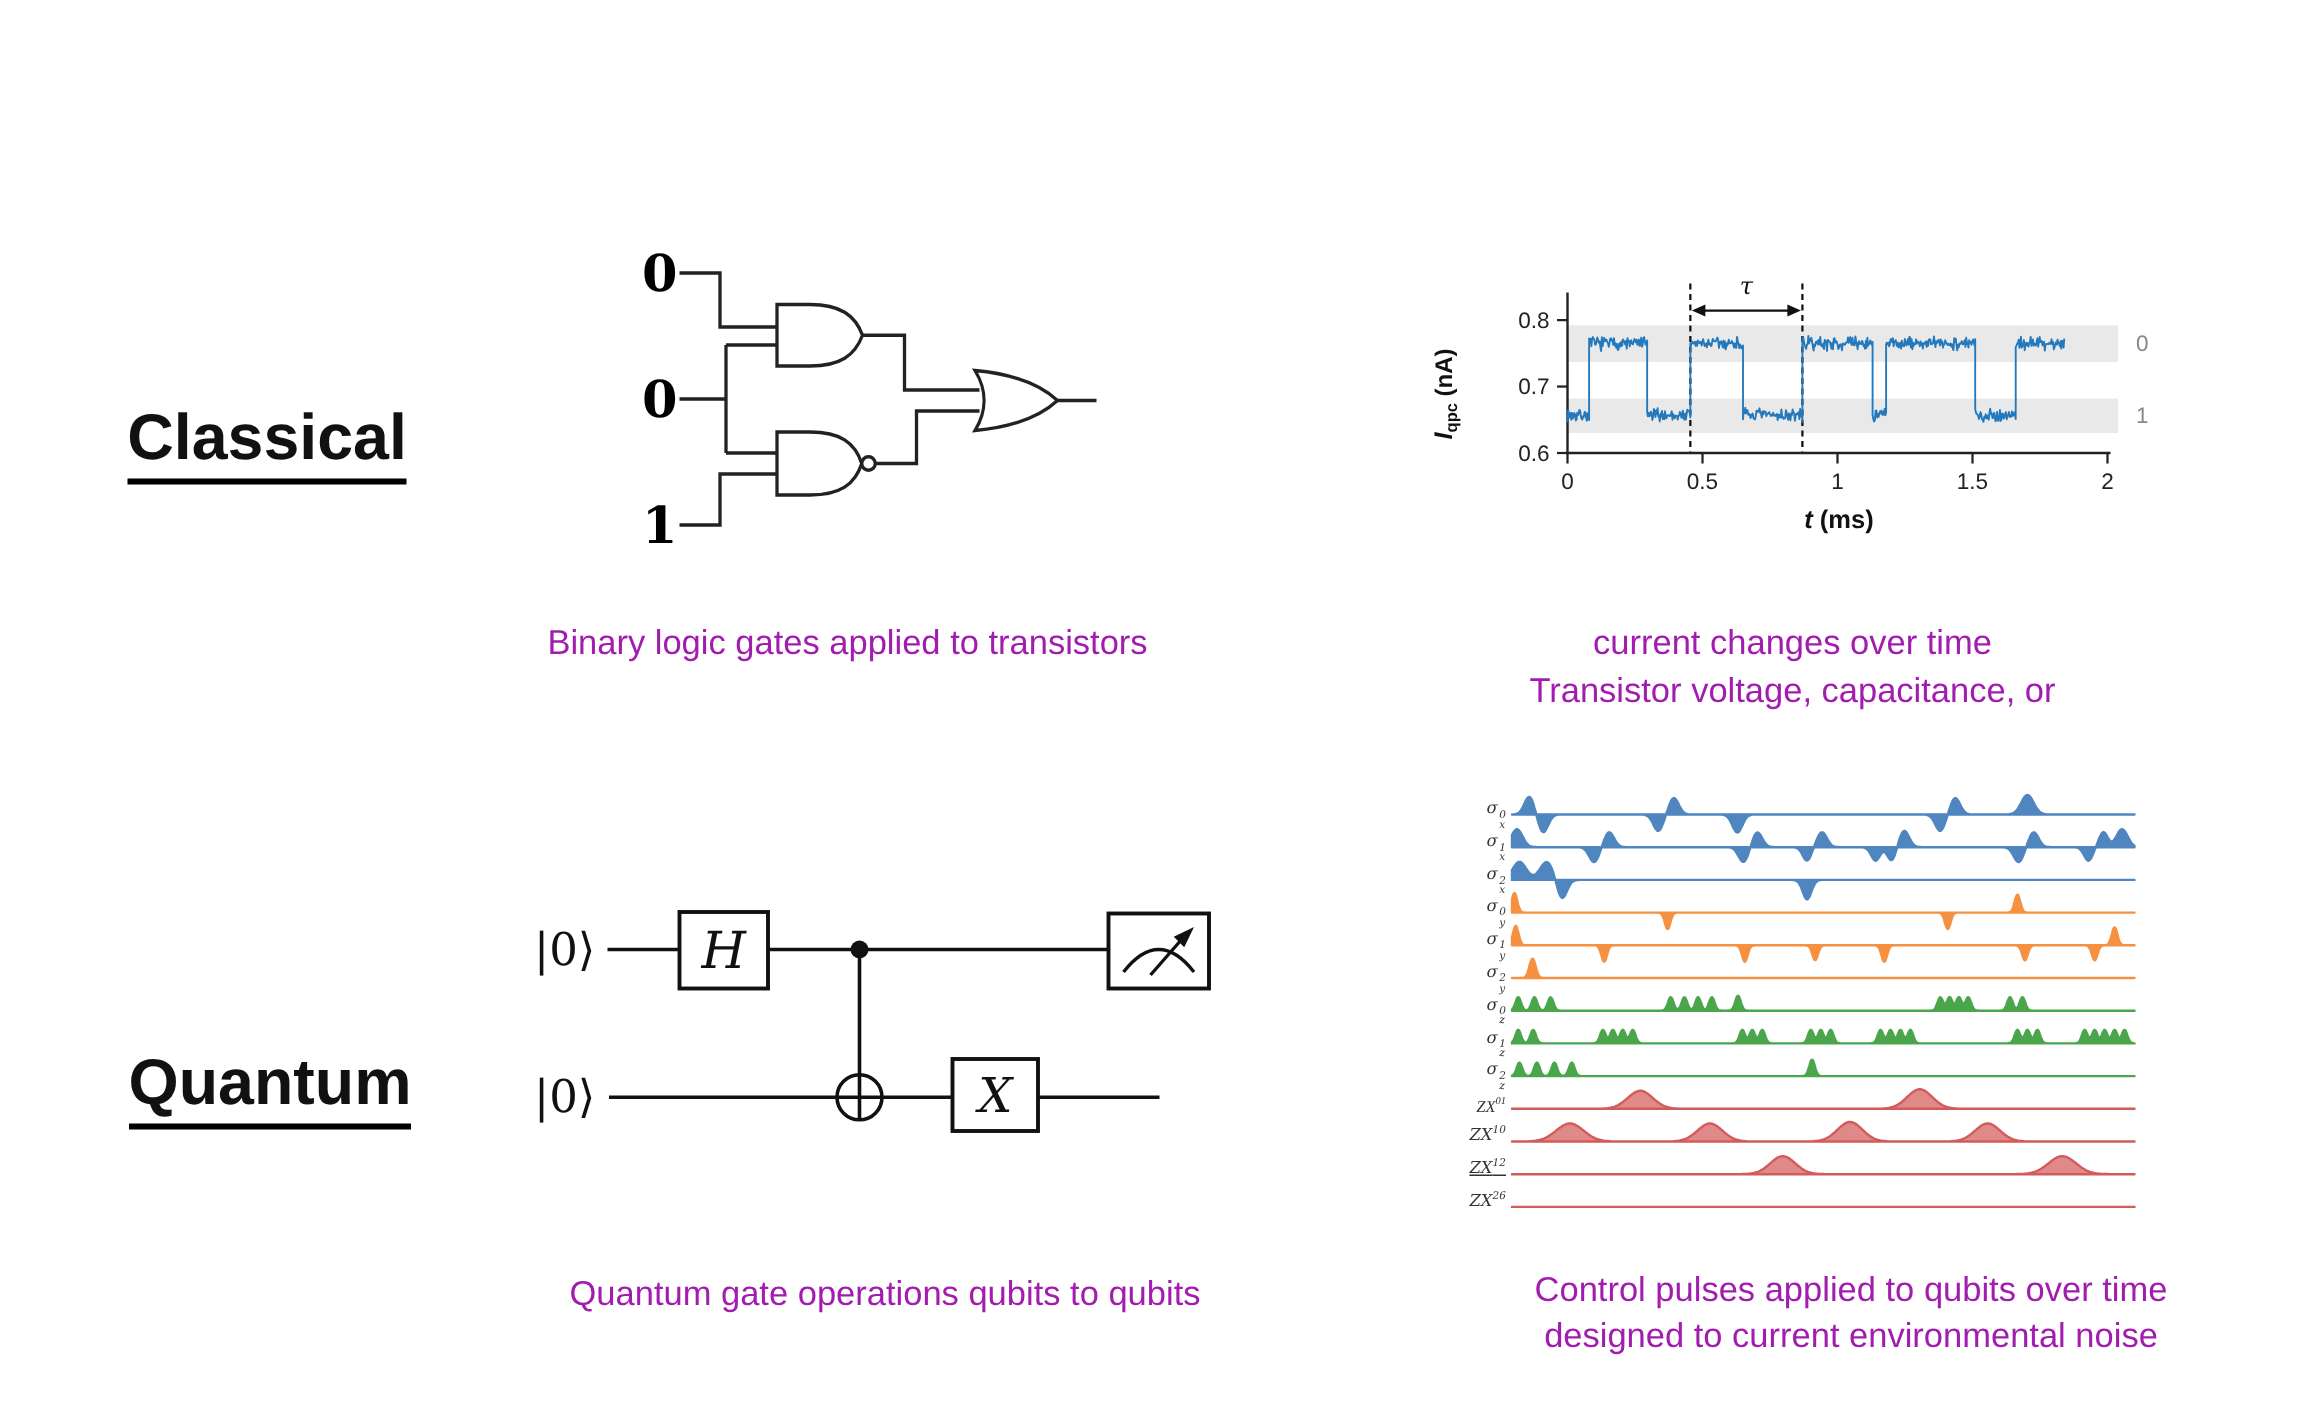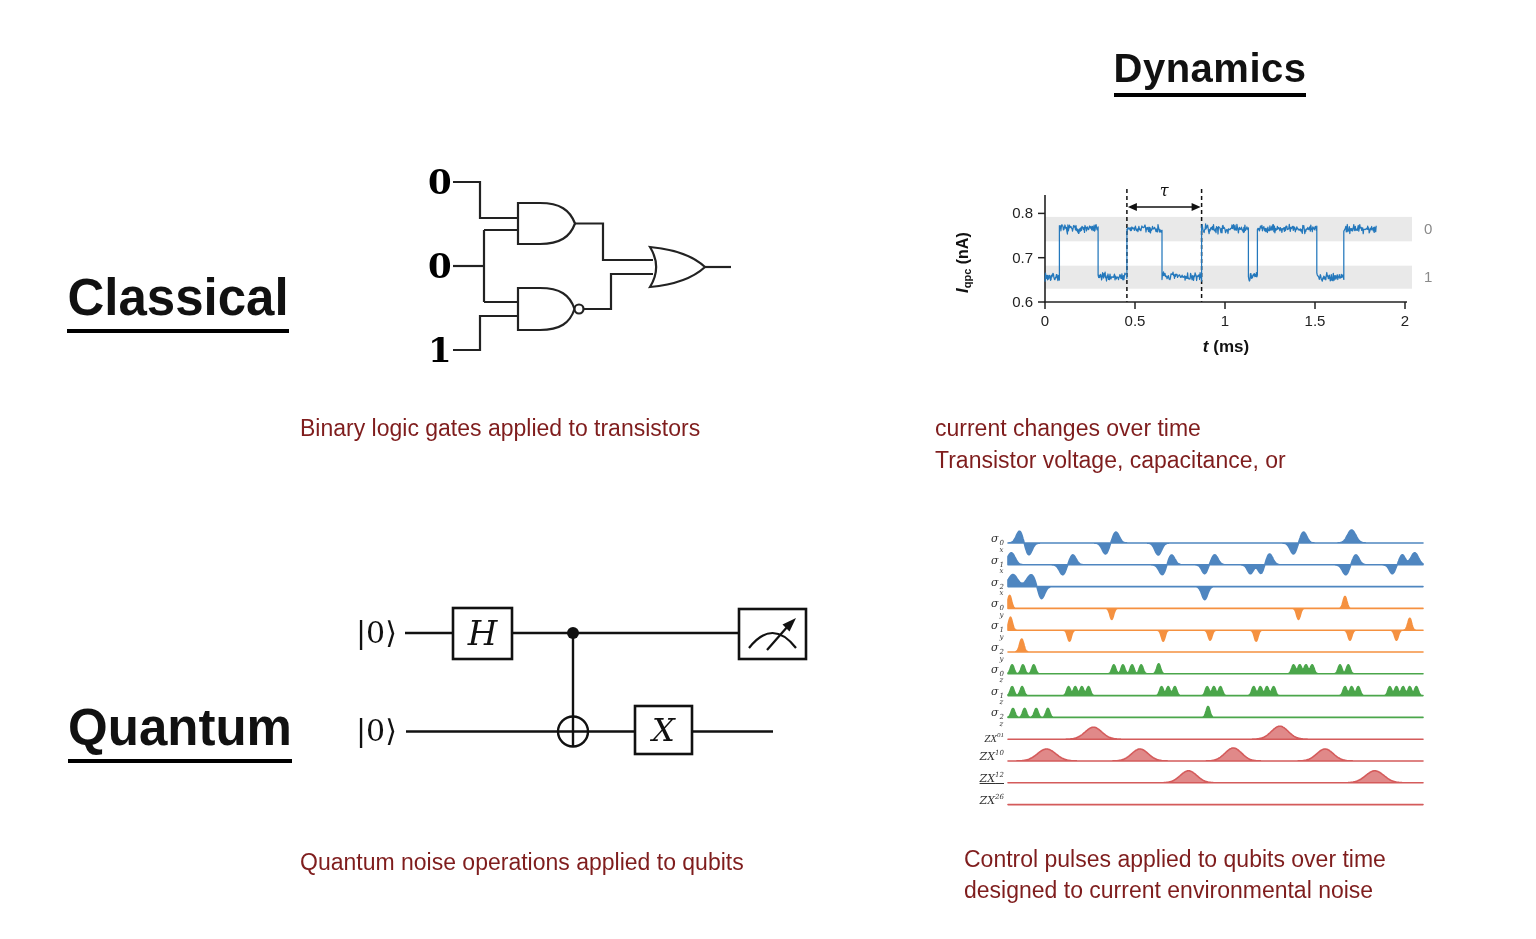--- a/index.html
+++ b/index.html
@@ -1,38 +1,35 @@
 <!DOCTYPE html>
 <html><head>
 <meta charset="utf-8">
 <style>
   html,body{margin:0;padding:0;background:#fff;}
   .canvas{position:relative;width:1536px;height:939px;background:#ffffff;overflow:hidden;
           font-family:"Liberation Sans",sans-serif;color:#111;}
   .abs{position:absolute;}
   .hdr{font-weight:bold;font-size:40px;letter-spacing:0.5px;text-align:center;}
   .hdr .ul, .rowlab .ul{display:inline-block;border-bottom:4px solid #000;padding-bottom:2px;}
-  .rowlab{font-weight:bold;font-size:51px;text-align:center;}
-  .cap{font-size:23px;line-height:32px;text-align:left;color:#7f1d1d;}
+  .rowlab{font-weight:bold;font-size:43px;text-align:center;}
+  .cap{font-size:23px;line-height:32px;text-align:center;color:#a21caf;}
   svg text{user-select:none;}
   .plabel{position:absolute;left:0;width:54px;text-align:right;
           font-family:"DejaVu Serif",serif;font-style:italic;font-size:11px;color:#333;height:16px;line-height:16px;}
   .plabel .stack{display:inline-flex;flex-direction:column;align-items:flex-start;
           font-size:7px;line-height:6.5px;vertical-align:-3px;margin-left:1px;}
   .plabel .zsup{font-size:7px;vertical-align:5px;line-height:6px;}
   .lblwrap{position:absolute;inset:0;pointer-events:none;}
 </style>
 </head>
 <body>
 
 <div class="canvas">
 
-  <div class="abs hdr" style="left:1010px;top:46px;width:400px;">
-    <span class="ul">Dynamics</span>
-  </div>
 
   <div class="abs rowlab" style="left:58px;top:268px;width:240px;">
     <span class="ul">Classical</span>
   </div>
   <div class="abs rowlab" style="left:60px;top:698px;width:240px;">
     <span class="ul">Quantum</span>
   </div>
 
   <svg class="abs" style="left:400px;top:150px;" width="380" height="230" viewBox="0 0 380 230">
     <g stroke="#222" stroke-width="2.2" fill="none">
@@ -181,20 +178,20 @@
             <span>2</span>
             <span>z</span>
           </span></div>
         <div class="plabel" style="top: 225px; font-family: Liberation Serif, serif;"><span>ZX</span><span class="zsup">01</span></div>
         <div class="plabel" style="top: 244px;"><span>ZX</span><span class="zsup">10</span></div>
         <div class="plabel" style="top: 265.8px; text-decoration: underline;"><span>ZX</span><span class="zsup">12</span></div>
         <div class="plabel" style="top: 287.6px;"><span>ZX</span><span class="zsup">26</span></div>
       </div></div>
 
   <div class="abs cap" style="left:300px;top:846px;width:580px;">
-    <span>Quantum noise operations applied to qubits</span>
+    <span>Quantum gate operations qubits to qubits</span>
   </div>
   <div class="abs cap" style="left:964px;top:844px;width:540px;line-height:31px;">
     <div>Control pulses applied to qubits over time</div>
     <div>designed to current environmental noise</div>
   </div>
 
 </div>
 
 </body></html>

